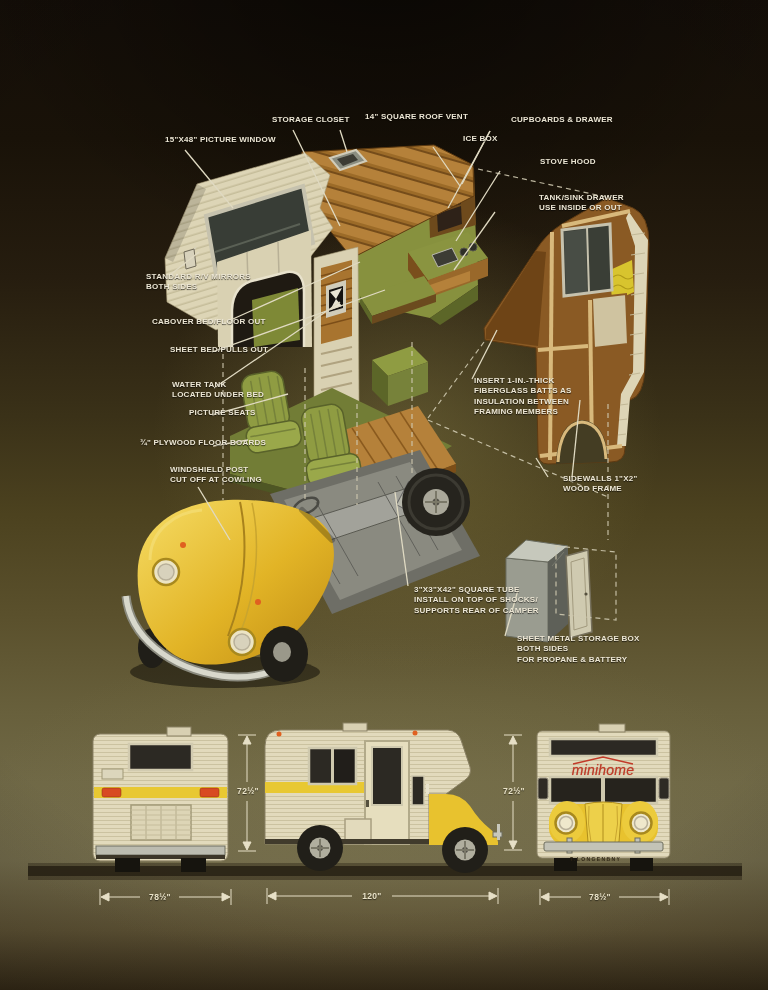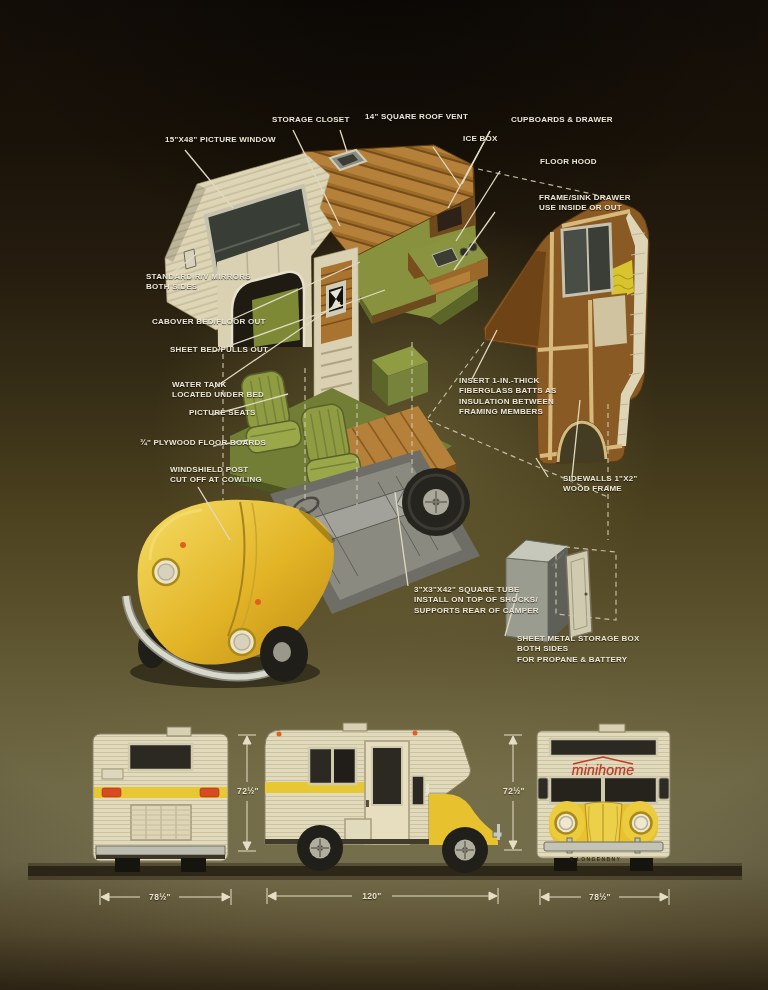--- a/index.html
+++ b/index.html
@@ -453,34 +453,34 @@
     <polygon points="541,897 549,893 549,901"></polygon>
         <polygon points="668,897 660,893 660,901"></polygon>
   </g>
 </svg>
 
 <div class="callout" style="left:122px;top:135px">15"X48" PICTURE WINDOW</div>
 <div class="callout" style="left:229px;top:115px">STORAGE CLOSET</div>
 <div class="callout" style="left:322px;top:112px">14" SQUARE ROOF VENT</div>
 <div class="callout" style="left:420px;top:134px">ICE BOX</div>
 <div class="callout" style="left:468px;top:115px">CUPBOARDS &amp; DRAWER</div>
-<div class="callout" style="left:497px;top:157px">FLOOR HOOD</div>
-<div class="callout" style="left:496px;top:193px">FRAME/SINK DRAWER
+<div class="callout" style="left:497px;top:157px">STOVE HOOD</div>
+<div class="callout" style="left:496px;top:193px">TANK/SINK DRAWER
 USE INSIDE OR OUT</div>
 <div class="callout" style="left:103px;top:272px">STANDARD R/V MIRRORS
 BOTH SIDES</div>
 <div class="callout" style="left:109px;top:317px">CABOVER BED/FLOOR OUT</div>
 <div class="callout" style="left:127px;top:345px">SHEET BED/PULLS OUT</div>
 <div class="callout" style="left:129px;top:380px">WATER TANK
 LOCATED UNDER BED</div>
 <div class="callout" style="left:146px;top:408px">PICTURE SEATS</div>
 <div class="callout" style="left:97px;top:438px">¾" PLYWOOD FLOOR BOARDS</div>
 <div class="callout" style="left:127px;top:465px">WINDSHIELD POST
 CUT OFF AT COWLING</div>
-<div class="callout" style="left:416px;top:376px">INSERT 1-IN.-THICK
+<div class="callout" style="left:431px;top:376px">INSERT 1-IN.-THICK
 FIBERGLASS BATTS AS
 INSULATION BETWEEN
 FRAMING MEMBERS</div>
 <div class="callout" style="left:520px;top:474px">SIDEWALLS 1"X2"
 WOOD FRAME</div>
 <div class="callout" style="left:371px;top:585px">3"X3"X42" SQUARE TUBE
 INSTALL ON TOP OF SHOCKS/
 SUPPORTS REAR OF CAMPER</div>
 <div class="callout" style="left:474px;top:634px">SHEET METAL STORAGE BOX
 BOTH SIDES

